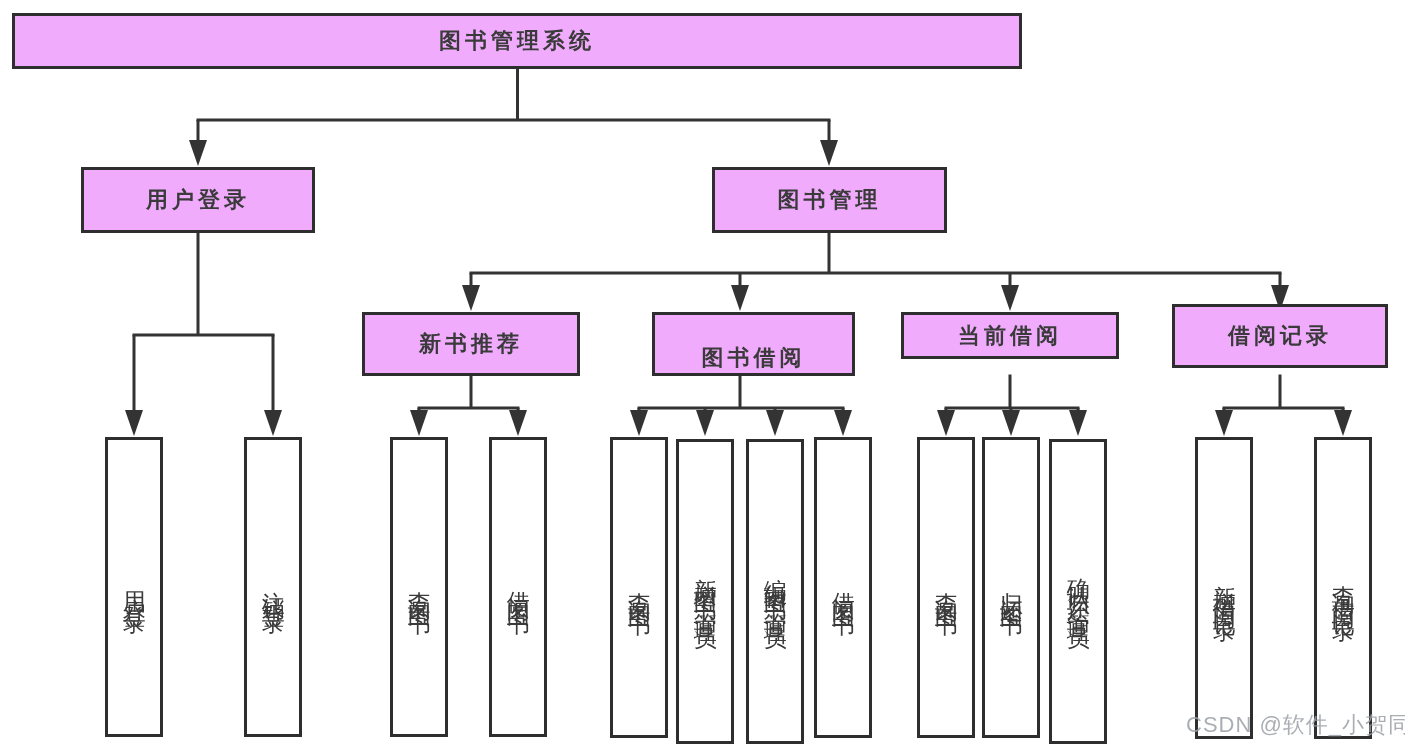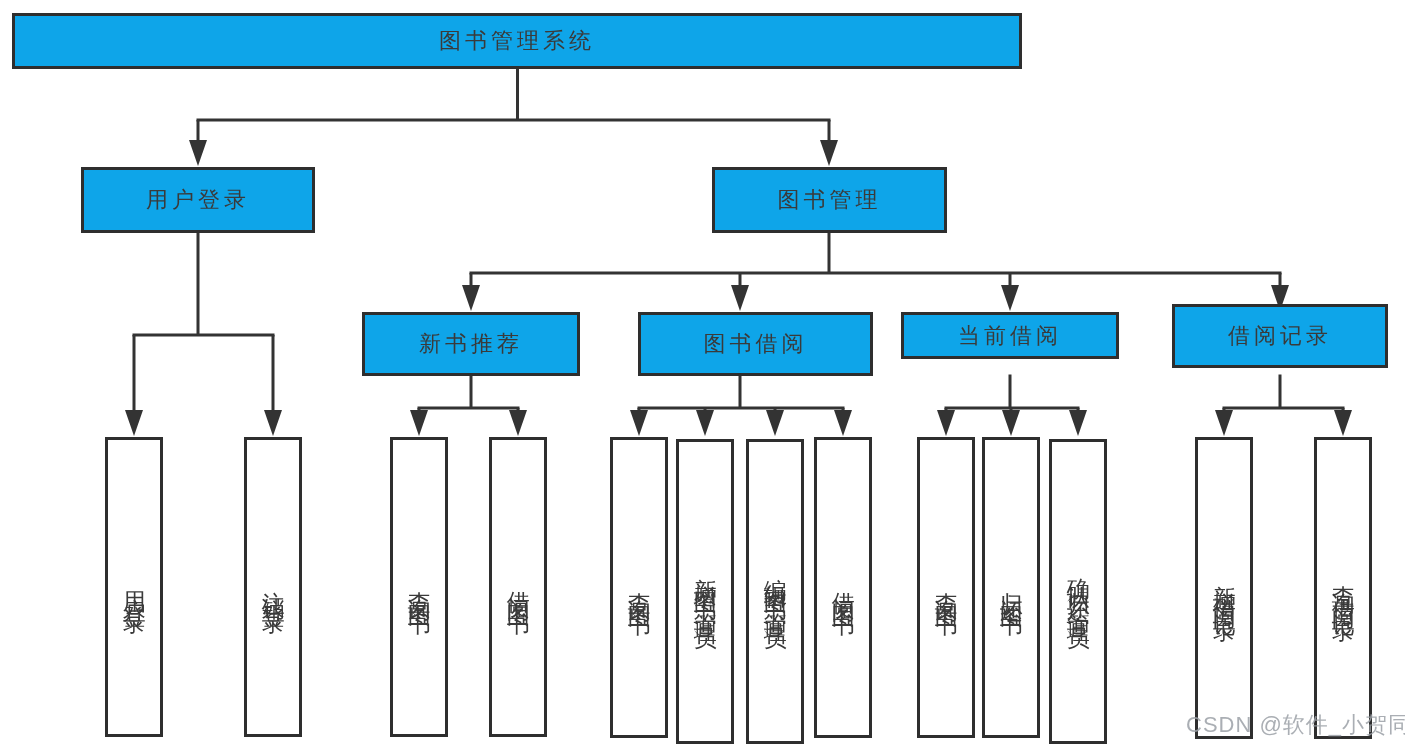--- a/index.html
+++ b/index.html
@@ -8,23 +8,24 @@
     width:1405px;height:747px;
     background:#ffffff;
     font-family:"Liberation Sans","DejaVu Sans",sans-serif;
     overflow:hidden;
   }
   #connectors{position:absolute;left:0;top:0;z-index:0;}
   .hbox{
     position:absolute;
     box-sizing:border-box;
     border:3px solid #2e2e2e;
-    background:#0ea5e9;
+    background:#f0abfc;
     display:flex;align-items:center;justify-content:center;
     z-index:1;
+    font-weight:bold;
   }
   .hbox span{
     font-size:22px;color:#3a3a3a;letter-spacing:4px;
     white-space:nowrap;
   }
   .vbox{
     position:absolute;
     box-sizing:border-box;
     border:3px solid #2e2e2e;
     background:#ffffff;
@@ -98,21 +99,21 @@
   <div class="hbox" style="left:81px;top:167px;width:234px;height:66px;">
     <span>用户登录</span>
   </div>
   <div class="hbox" style="left:712px;top:167px;width:235px;height:66px;">
     <span>图书管理</span>
   </div>
 
   <div class="hbox" style="left:362px;top:312px;width:218px;height:64px;">
     <span>新书推荐</span>
   </div>
-  <div class="hbox" style="left:638px;top:312px;width:235px;height:64px;">
+  <div class="hbox" style="left:652px;top:312px;width:203px;height:64px;align-items:flex-end;">
     <span>图书借阅</span>
   </div>
   <div class="hbox" style="left:901px;top:312px;width:218px;height:47px;">
     <span>当前借阅</span>
   </div>
   <div class="hbox" style="left:1172px;top:304px;width:216px;height:64px;">
     <span>借阅记录</span>
   </div>
 
   <div class="vbox" style="left:105px;top:437px;width:58px;height:300px;">

